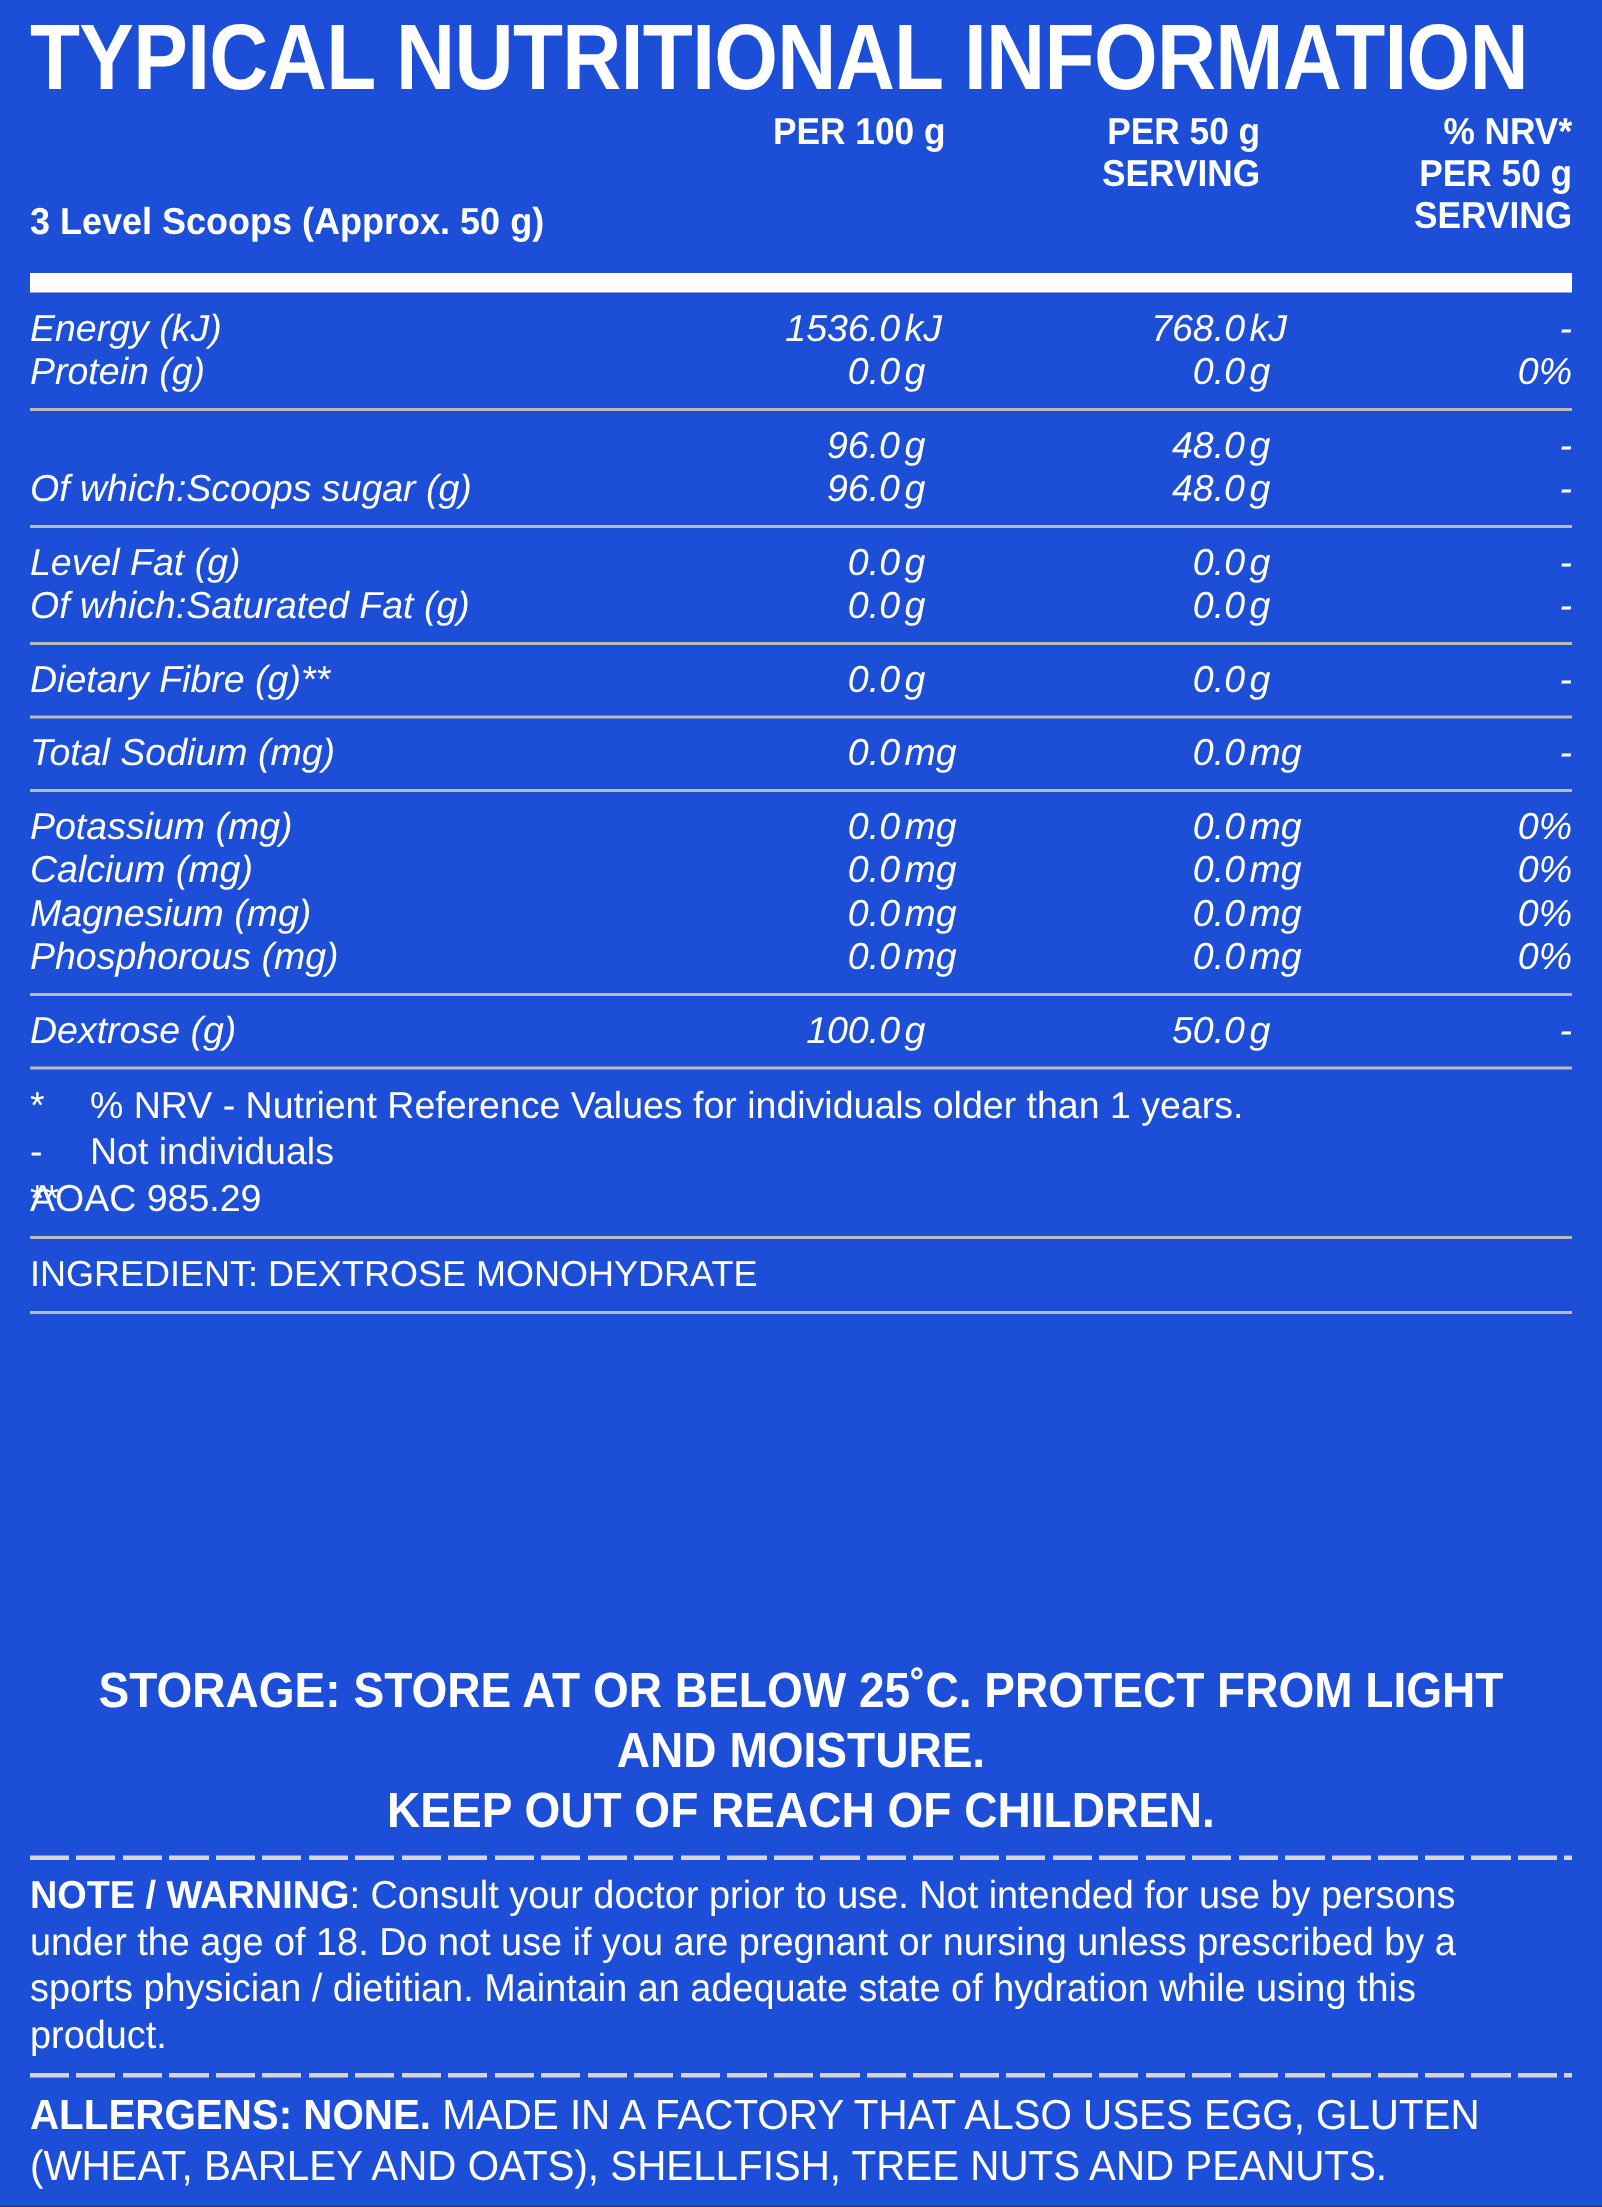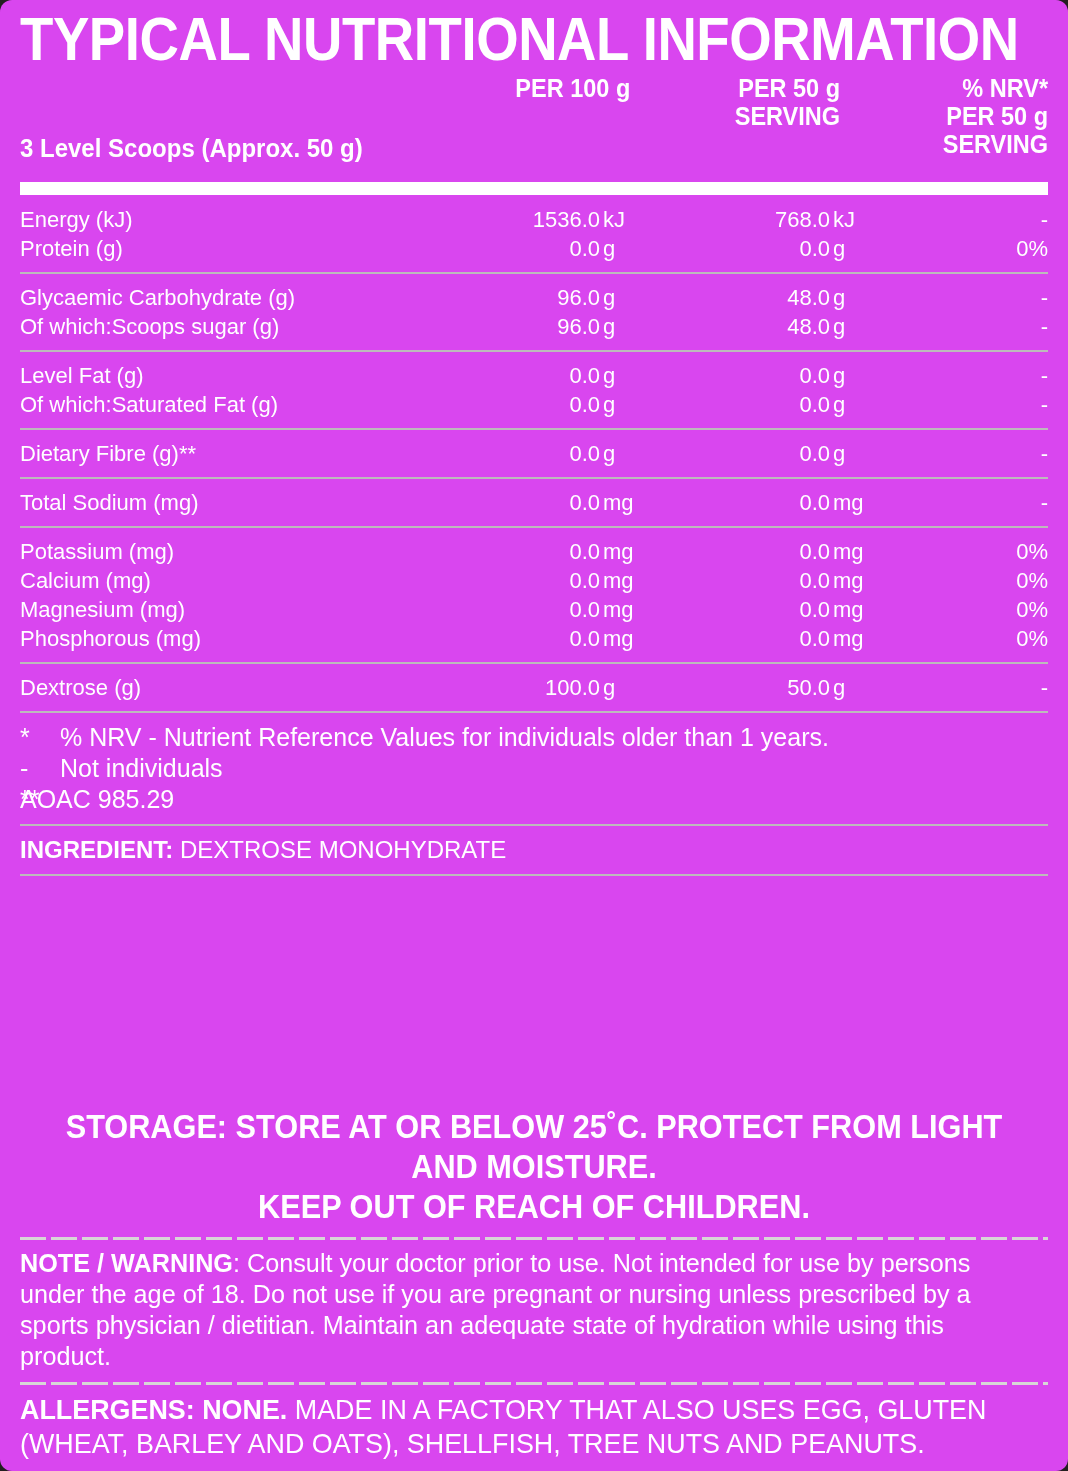--- a/index.html
+++ b/index.html
@@ -14,24 +14,23 @@
     font-family: "Liberation Sans", sans-serif;
     color: #ffffff;
     overflow: hidden;
   }
 
   .panel {
     position: absolute;
     left: 0; top: 0;
     width: 1068px;
     height: 1471px;
-    background: #d946ef;
+    background: #1d4ed8;
     box-sizing: border-box;
     padding: 0 20px;
-    border-radius: 12px;
   }
 
   
   .title {
     font-family: "Liberation Sans Narrow", "Liberation Sans", sans-serif;
     font-weight: bold;
     font-size: 62px;
     line-height: 66px;
     letter-spacing: -0.5px;
     transform: scaleX(0.88);
@@ -89,23 +88,24 @@
     background-image: repeating-linear-gradient(
       to right,
       #d8d5d6 0px, #d8d5d6 26px,
       transparent 26px, transparent 31px);
   }
 
   
   .nrow {
     position: relative;
     height: 29px;
-    font-size: 22px;
+    font-size: 25px;
     line-height: 29px;
     white-space: nowrap;
+    font-style: italic;
   }
   .nrow .label {
     position: absolute;
     left: 0; top: 0;
   }
   .nrow .v1 {
     position: absolute;
     right: 448px; top: 0;
     text-align: left;
   }
@@ -144,21 +144,21 @@
     left: 0; top: 0;
   }
   .fn-aoac { padding-left: 0; }
 
   .ingredient {
     font-size: 24px;
     line-height: 30px;
     white-space: nowrap;
   }
   .ingredient b {
-    font-weight: bold;
+    font-weight: normal;
   }
   .ingredient .val {
     font-family: "Liberation Sans Narrow", "Liberation Sans", sans-serif;
     transform: scaleX(0.95);
   }
 
   
   .bottom {
     position: absolute;
     left: 20px;
@@ -226,21 +226,20 @@
       <div class="nrow">
         <span class="label">Protein (g)</span>
         <span class="v1">0.0</span>
         <span class="u1">g</span>
         <span class="v2">0.0</span>
         <span class="u2">g</span>
         <span class="nrv">0%</span>
       </div>
       <div class="rule-thin"></div>
       <div class="nrow">
-        <span class="label">Glycaemic Carbohydrate (g)</span>
         <span class="v1">96.0</span>
         <span class="u1">g</span>
         <span class="v2">48.0</span>
         <span class="u2">g</span>
         <span class="nrv">-</span>
       </div>
       <div class="nrow">
         <span class="label">Of which:Scoops sugar (g)</span>
         <span class="v1">96.0</span>
         <span class="u1">g</span>

